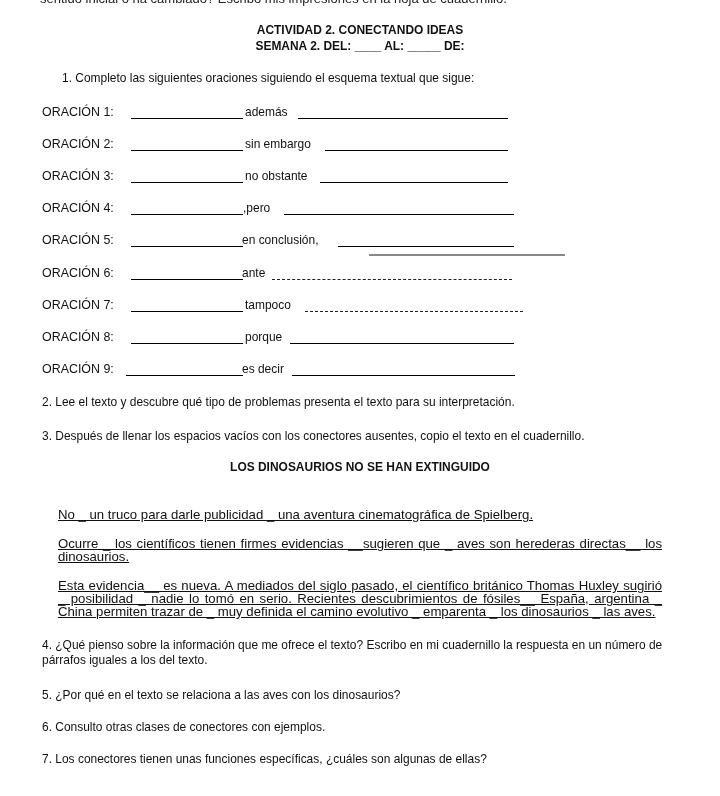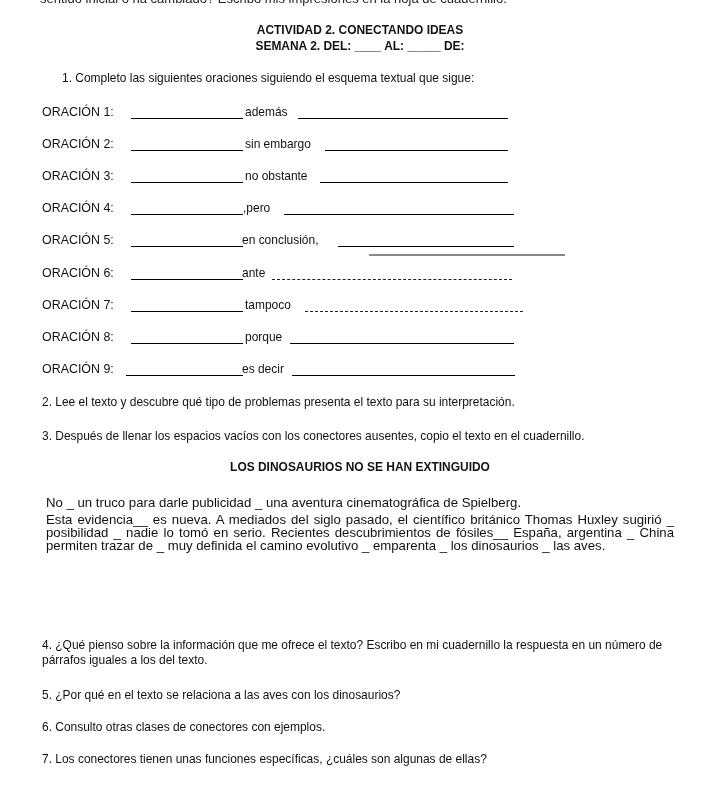--- a/index.html
+++ b/index.html
@@ -7,21 +7,21 @@
   .abs { position: absolute; white-space: nowrap; }
   .cut { top: -9px; left: 40px; font-size: 13px; color: #222; }
   .title { left: 0; width: 720px; text-align: center; font-weight: bold; font-size: 13px; transform: scaleX(0.92); transform-origin: 360px 0; }
   .q { font-size: 13px; transform: scaleX(0.92); transform-origin: 0 0; }
   .or-label { font-size: 13.5px; transform: scaleX(0.92); transform-origin: 0 0; }
   .conn { font-size: 13px; transform: scaleX(0.92); transform-origin: 0 0; }
   .line { position: absolute; height: 0; border-top: 1.6px solid #000; }
   .dash { position: absolute; height: 0; border-top: 1.2px dashed #222; }
   .grayline { position: absolute; height: 0; border-top: 2px solid #888; }
   .para { position: absolute; left: 42px; width: 636px; font-size: 13.2px; line-height: 13px; }
-  .para p { margin: 4px; text-align: justify; }
+  .para p { margin: 16px; text-align: justify; text-decoration: underline; }
   .sect-title { font-weight: bold; font-size: 13px; }
 </style>
 </head>
 <body>
 
 <div class="abs cut">sentido inicial o ha cambiado? Escribo mis impresiones en la hoja de cuadernillo.</div>
 
 <div class="abs title" style="top:22px;">ACTIVIDAD 2. CONECTANDO IDEAS</div>
 <div class="abs title" style="top:38px;">SEMANA 2. DEL: ____ AL: _____ DE:</div>
 
@@ -76,19 +76,20 @@
   <div class="line" style="top:375px; left:292px; width:223px;"></div>
 </div>
 
 <div class="abs q" style="top:394px; left:42px;">2. Lee el texto y descubre qué tipo de problemas presenta el texto para su interpretación.</div>
 <div class="abs q" style="top:428px; left:42px;">3. Después de llenar los espacios vacíos con los conectores ausentes, copio el texto en el cuadernillo.</div>
 
 <div class="abs title sect-title" style="top:459px;">LOS DINOSAURIOS NO SE HAN EXTINGUIDO</div>
 
 <div class="para" style="top:492px;">
   <p>No _ un truco para darle publicidad _ una aventura cinematográfica de Spielberg.</p>
+  <p>Ocurre _ los científicos tienen firmes evidencias __sugieren que _ aves son herederas directas__ los dinosaurios.</p>
   <p>Esta evidencia__ es nueva. A mediados del siglo pasado, el científico británico Thomas Huxley  sugirió _ posibilidad _ nadie lo tomó en serio. Recientes descubrimientos de fósiles__ España, argentina _ China permiten trazar de _ muy definida el camino evolutivo _ emparenta _ los dinosaurios _ las aves.</p>
 </div>
 
 <div class="abs q" style="top:637px; left:42px; white-space:normal; width:690px;">4. ¿Qué pienso sobre la información que me ofrece el texto? Escribo en mi cuadernillo la respuesta en un número de párrafos iguales a los del texto.</div>
 <div class="abs q" style="top:687px; left:42px;">5. ¿Por qué en el texto se relaciona a las aves con los dinosaurios?</div>
 <div class="abs q" style="top:719px; left:42px;">6. Consulto otras clases de conectores con ejemplos.</div>
 <div class="abs q" style="top:751px; left:42px;">7. Los conectores tienen unas funciones específicas, ¿cuáles son algunas de ellas?</div>
 
 </body></html>

